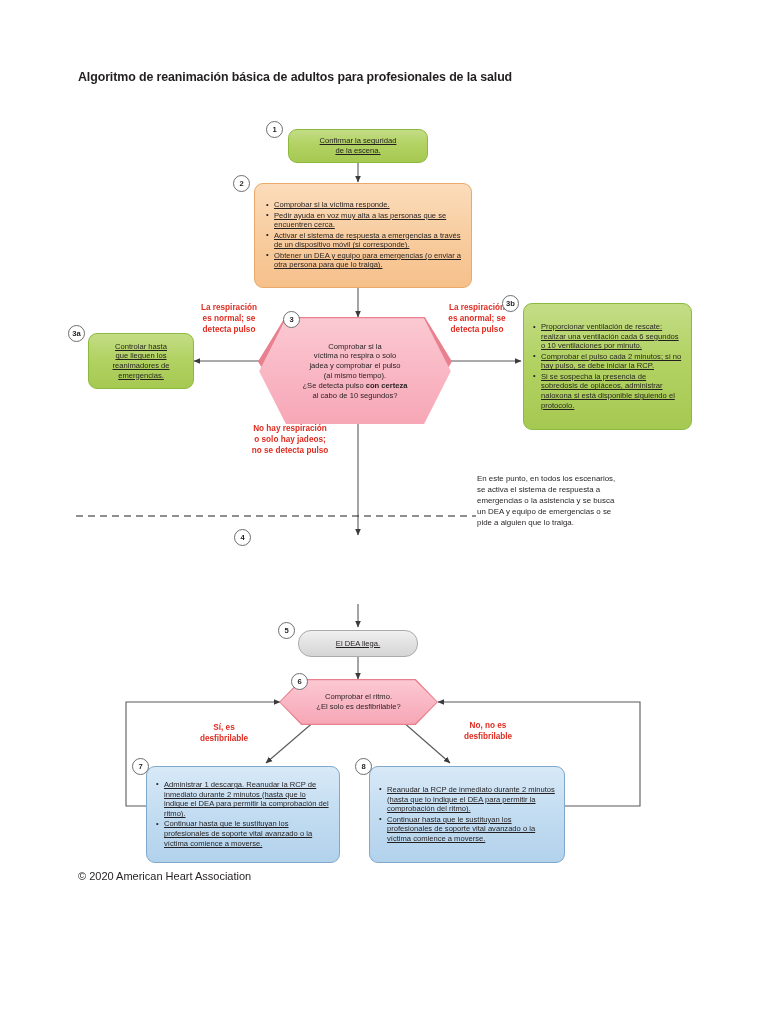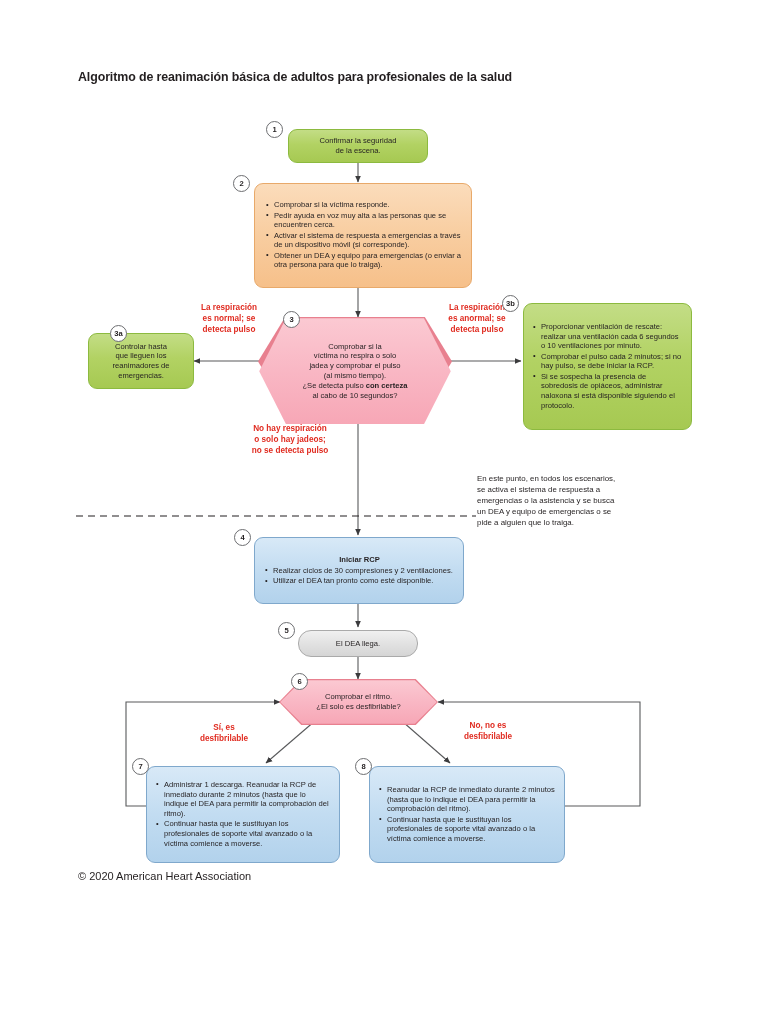--- a/index.html
+++ b/index.html
@@ -19,21 +19,21 @@
     font-size:12.4px;font-weight:bold;letter-spacing:-0.1px;
     color:#231f20;
   }
 
   
   .node{position:absolute;box-sizing:border-box;}
 
   .rnd{
     border-radius:9px;
     display:flex;flex-direction:column;justify-content:center;
-    font-size:7.6px;line-height:1.28;
+    font-size:7.6px;line-height:1.28;text-decoration:underline;
   }
   .green{
     background:linear-gradient(180deg,#c3dd86 0%,#b2d263 45%,#a6c952 100%);
     border:1px solid #8cba3f;
   }
   .orange{
     background:linear-gradient(180deg,#fbdcbb 0%,#f8cda0 50%,#f6c08a 100%);
     border:1px solid #e8a96a;
   }
   .blue{
@@ -159,21 +159,21 @@
       <div>Comprobar si la</div>
       <div>víctima no respira o solo</div>
       <div>jadea y comprobar el pulso</div>
       <div>(al mismo tiempo).</div>
       <div>¿Se detecta pulso <b>con certeza</b></div>
       <div>al cabo de 10 segundos?</div>
     </div>
   </div>
   <div class="badge" style="left:283px;top:311px;">3</div>
 
-  <div class="badge" style="left:68px;top:325px;margin-left:42px;">3a</div>
+  <div class="badge" style="left:68px;top:325px;">3a</div>
   <div class="node rnd green center" style="left:88px;top:333px;width:106px;height:56px;">
     <div>Controlar hasta</div>
     <div>que lleguen los</div>
     <div>reanimadores de</div>
     <div>emergencias.</div>
   </div>
 
   <div class="badge" style="left:502px;top:295px;">3b</div>
   <div class="node rnd green" style="left:523px;top:303px;width:169px;height:127px;padding:7px 8px 7px 9px;">
     <ul class="bul">
@@ -201,27 +201,20 @@
 
   <div class="note" style="left:477px;top:474px;width:215px;">
     <div>En este punto, en todos los escenarios,</div>
     <div>se activa el sistema de respuesta a</div>
     <div>emergencias o la asistencia y se busca</div>
     <div>un DEA y equipo de emergencias o se</div>
     <div>pide a alguien que lo traiga.</div>
   </div>
 
   <div class="badge" style="left:234px;top:529px;">4</div>
-  <div class="node rnd blue" style="left:254px;top:537px;width:210px;height:67px;padding:6px 9px 6px 10px;">
-    <div class="hdr">Iniciar RCP</div>
-    <ul class="bul">
-      <li>Realizar ciclos de 30 compresiones y 2 ventilaciones.</li>
-      <li>Utilizar el DEA tan pronto como esté disponible.</li>
-    </ul>
-  </div>
 
   <div class="badge" style="left:278px;top:622px;">5</div>
   <div class="node rnd gray center" style="left:298px;top:630px;width:120px;height:27px;border-radius:13px;">
     <div>El DEA llega.</div>
   </div>
 
   <div class="hexb" style="left:279px;top:679px;width:159px;height:46px;"></div>
   <div class="hex" style="left:280.2px;top:680.2px;width:156.6px;height:43.6px;">
     <div style="width:100%;">
       <div>Comprobar el ritmo.</div>

